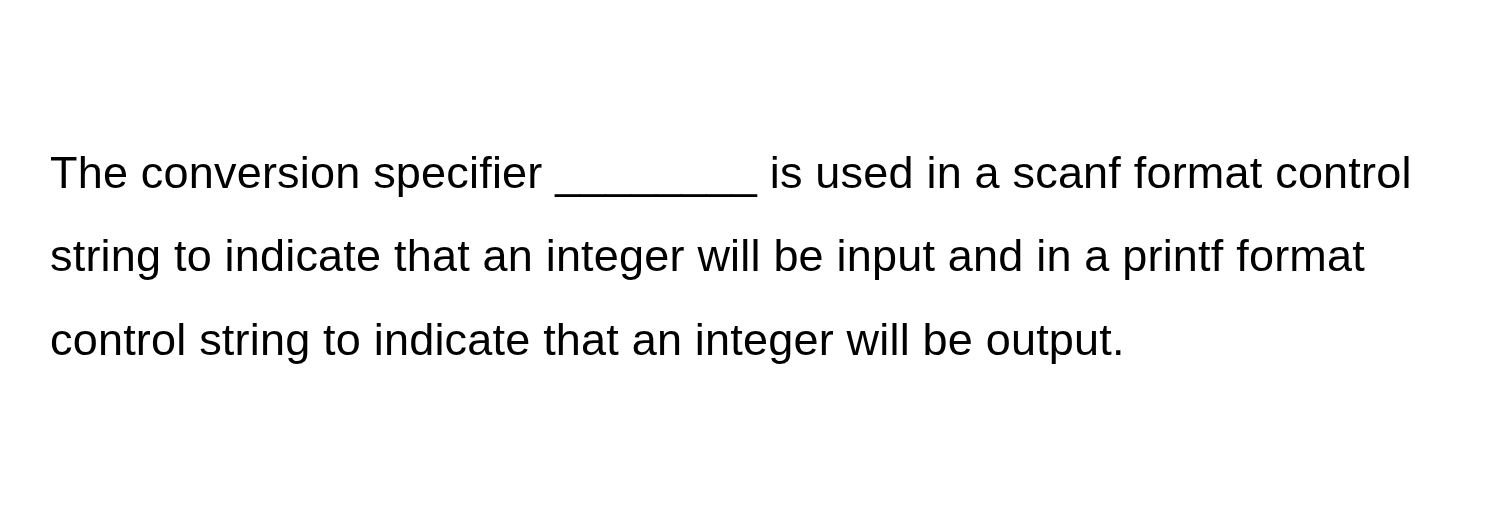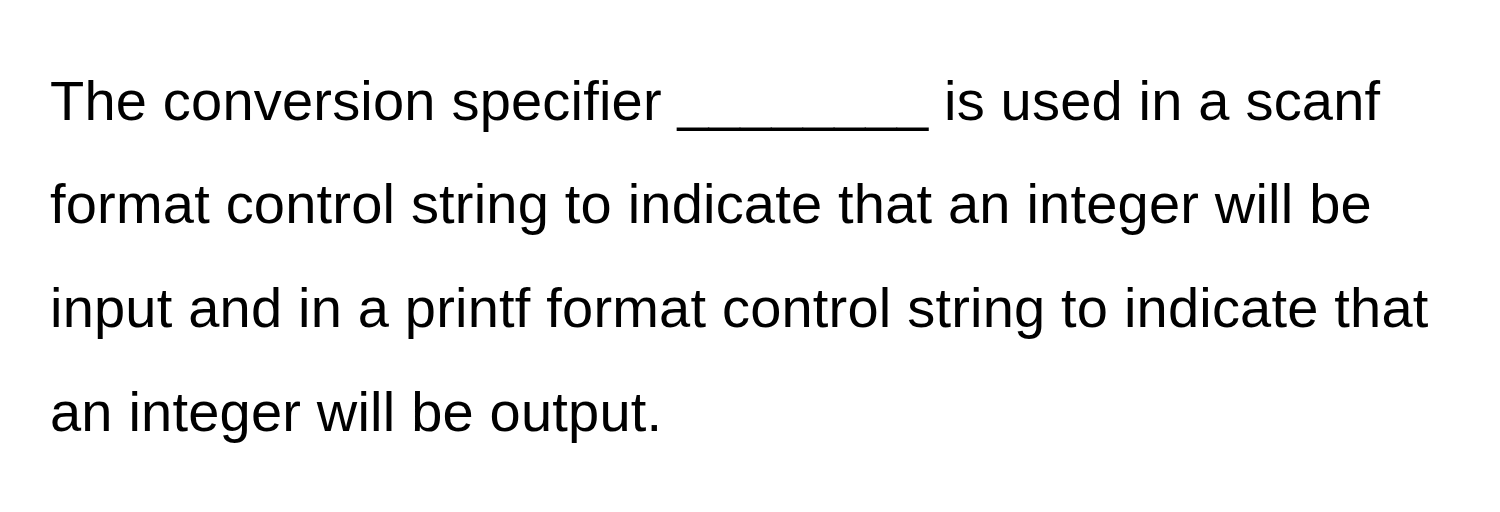--- a/index.html
+++ b/index.html
@@ -10,21 +10,21 @@
     body {
       width: 1500px;
       height: 512px;
       background: #ffffff;
       font-family: -apple-system, BlinkMacSystemFont, "Segoe UI", Helvetica, Arial, sans-serif;
       display: flex;
       align-items: center;
       padding: 40px 50px;
     }
     .question-text {
-      font-size: 56px;
+      font-size: 45px;
       line-height: 1.85;
       color: #000000;
       font-weight: 400;
       letter-spacing: 0.2px;
     }
   </style>
 </head>
 <body>
 
 <div class="question-text">The conversion specifier ________ is used in a scanf format control string to indicate that an integer will be input and in a printf format control string to indicate that an integer will be output.</div>

